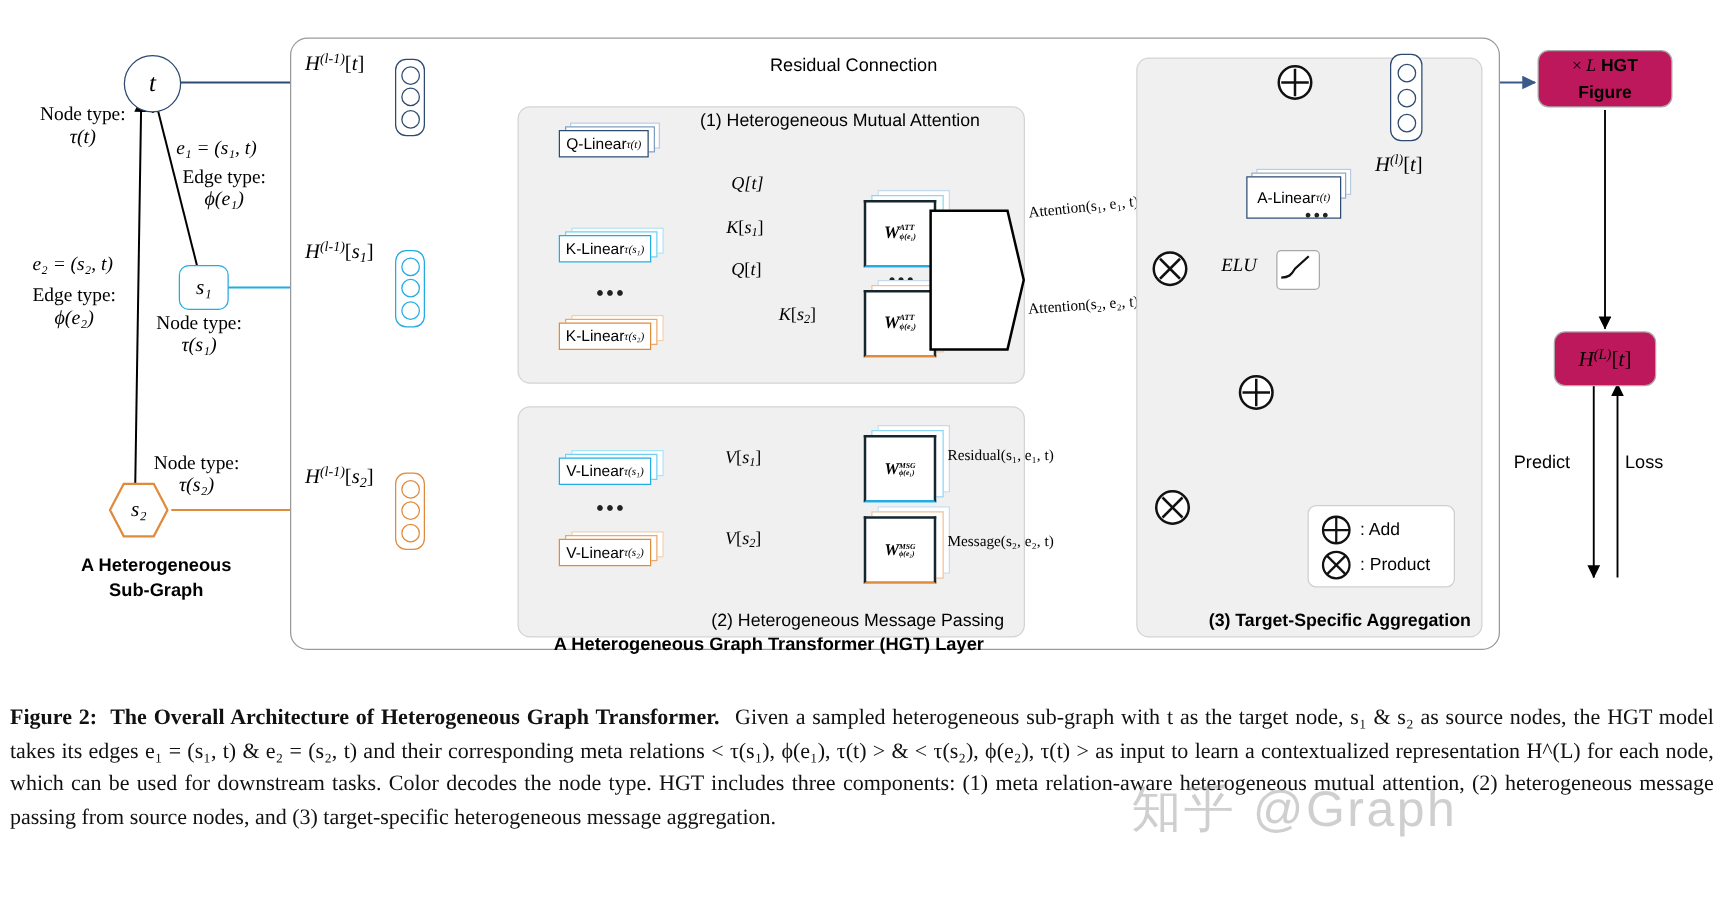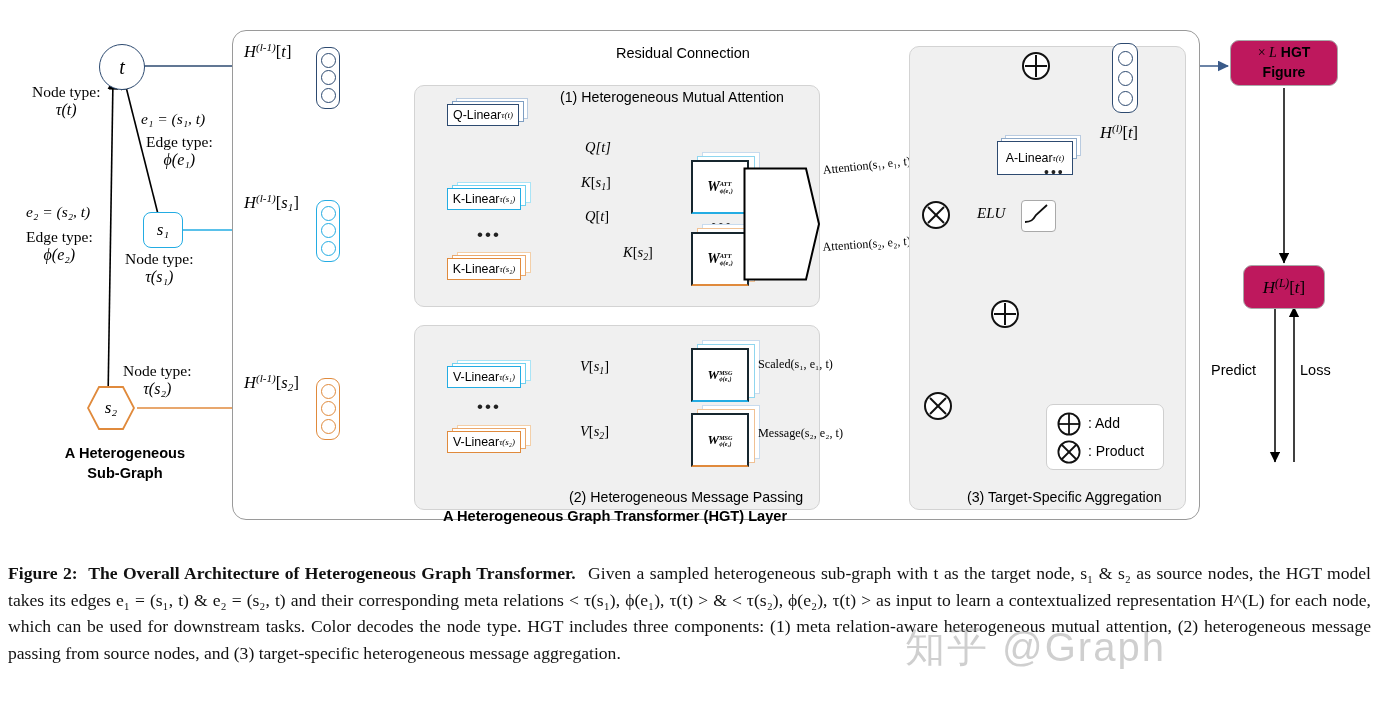--- a/index.html
+++ b/index.html
@@ -296,25 +296,25 @@
   </div>
 
   <div class="uilbl" style="left:711px;top:404px;font-size:15px;letter-spacing:2px;color:#222;">•••</div>
 
   <div class="shadow1" style="left:702px;top:405px;width:58px;height:54px;border:1.4px solid #c8dbee;"></div>
   <div class="shadow2" style="left:697px;top:409px;width:58px;height:54px;border:1.4px solid #f0c194;"></div>
   <div class="wbox" style="left:691px;top:413px;width:58px;height:54px;border:2px solid #16262e;border-bottom:2px solid #e08a3c;">
     <span style="font-size:13px;"><span class="mi" style="font-weight:bold;">W</span><span style="display:inline-block;vertical-align:middle;line-height:1;font-size:9px;text-align:left;"><sup style="display:block;font-style:italic;">MSG</sup><sub style="display:block;font-style:italic;">ϕ(e₂)</sub></span></span>
   </div>
 
-  <div class="lbl" style="left:758px;top:357px;font-size:12.2px;">Scaled(s₁, e₁, t)</div>
+  <div class="lbl" style="left:758px;top:357px;font-size:12.2px;">Residual(s₁, e₁, t)</div>
   <div class="lbl" style="left:758px;top:426px;font-size:12.2px;">Message(s₂, e₂, t)</div>
 
   <div class="subbox" style="left:909px;top:46px;width:277px;height:464px;"></div>
-  <div class="uilbl" style="left:967px;top:489px;font-size:14.2px;">(3) Target-Specific Aggregation</div>
+  <div class="uilbl" style="left:967px;top:489px;font-size:14.2px;font-weight:bold;">(3) Target-Specific Aggregation</div>
 
   <div class="opglyph" style="left:1022px;top:52px;width:28px;height:28px;">
     <svg width="24" height="24" viewBox="0 0 24 24" style="position:absolute;left:0;top:0;">
       <line x1="12" y1="1" x2="12" y2="23" stroke="#111" stroke-width="2"></line>
       <line x1="1" y1="12" x2="23" y2="12" stroke="#111" stroke-width="2"></line>
     </svg>
   </div>
 
   <div class="opglyph" style="left:991px;top:300px;width:28px;height:28px;">
     <svg width="24" height="24" viewBox="0 0 24 24" style="position:absolute;left:0;top:0;">

